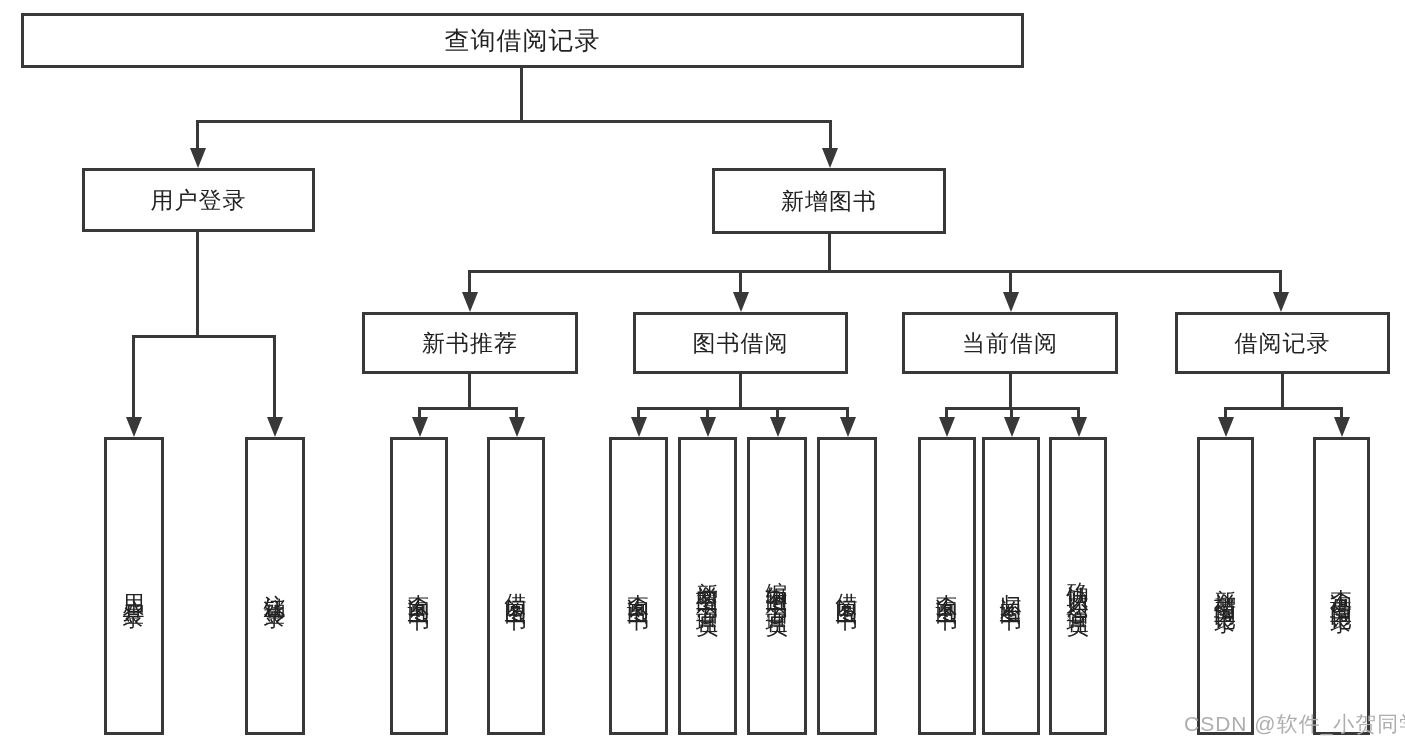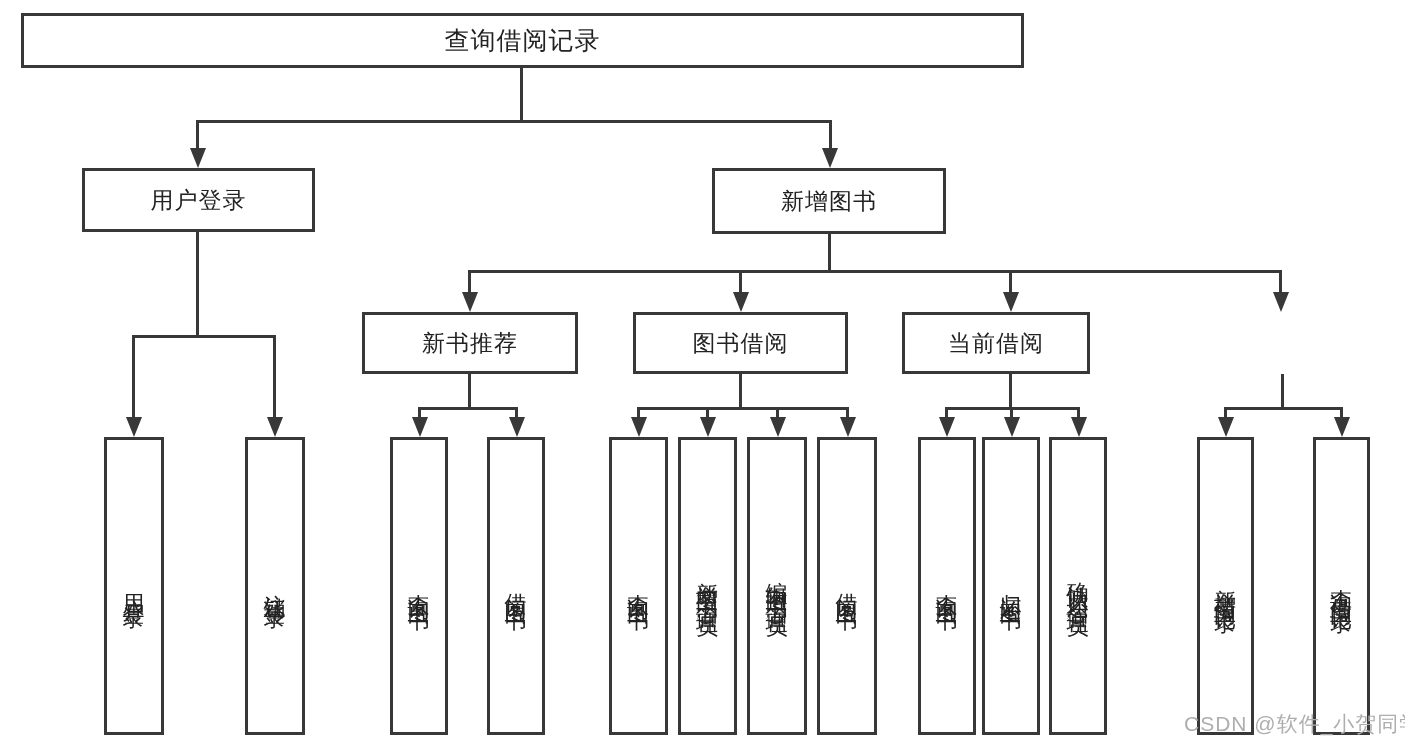--- a/index.html
+++ b/index.html
@@ -36,22 +36,25 @@
   <div class="box" style="left:712px;top:168px;width:234px;height:66px;">
     <span class="hlabel">新增图书</span>
   </div>
 
   <div class="box" style="left:633px;top:312px;width:215px;height:62px;">
     <span class="hlabel">图书借阅</span>
   </div>
   <div class="box" style="left:362px;top:312px;width:216px;height:62px;">
     <span class="hlabel">新书推荐</span>
   </div>
-  <div class="box" style="left:902px;top:312px;width:188px;height:62px;">
+  <div class="box" style="left:902px;top:312px;width:216px;height:62px;">
     <span class="hlabel">当前借阅</span>
+  </div>
+  <div class="box" style="left:1175px;top:312px;width:215px;height:62px;">
+    <span class="hlabel">借阅记录</span>
   </div>
 
   <div class="leaf" style="left:104px;width:60px;">
     <span class="vtext">用户登录</span>
     </div>
   <div class="leaf" style="left:245px;width:60px;">
     <span class="vtext">注销登录</span>
     </div>
   <div class="leaf" style="left:390px;width:58px;">
     <span class="vtext">查询图书</span>

